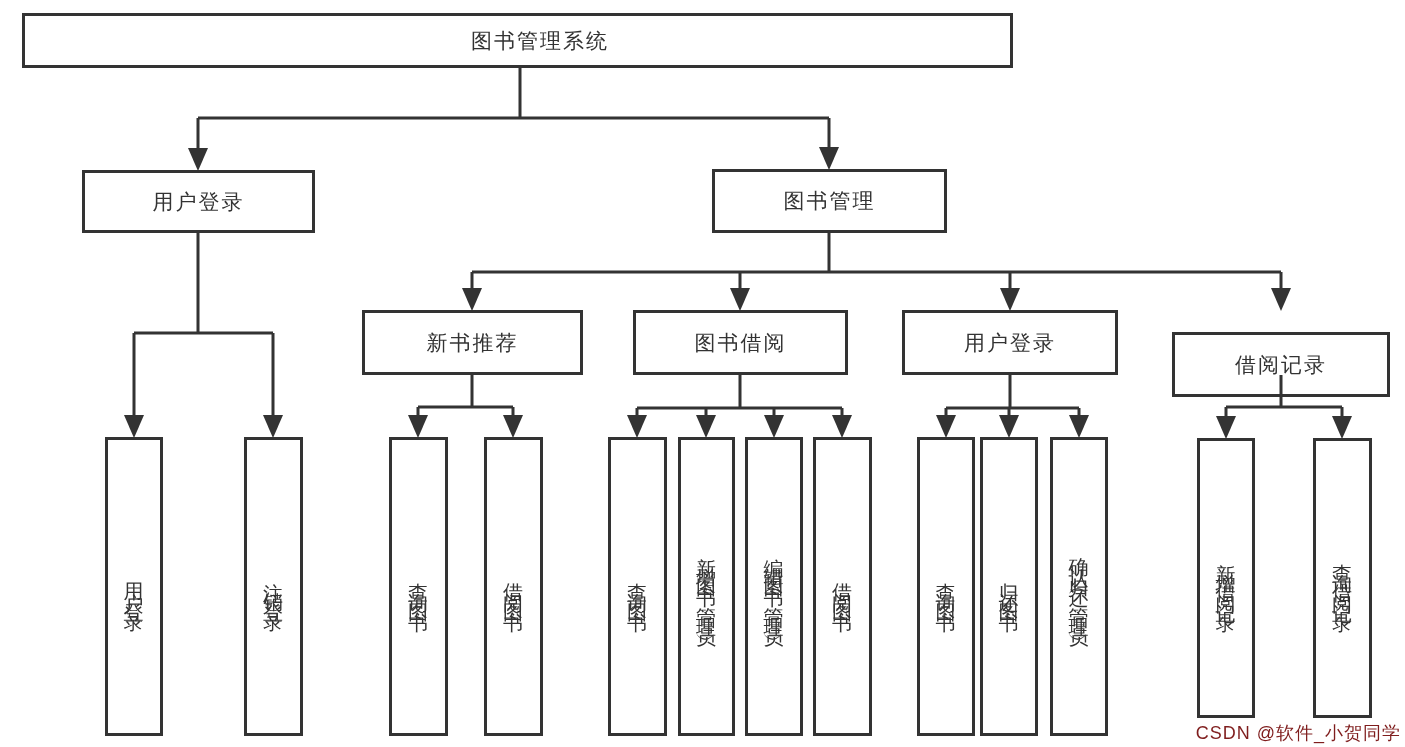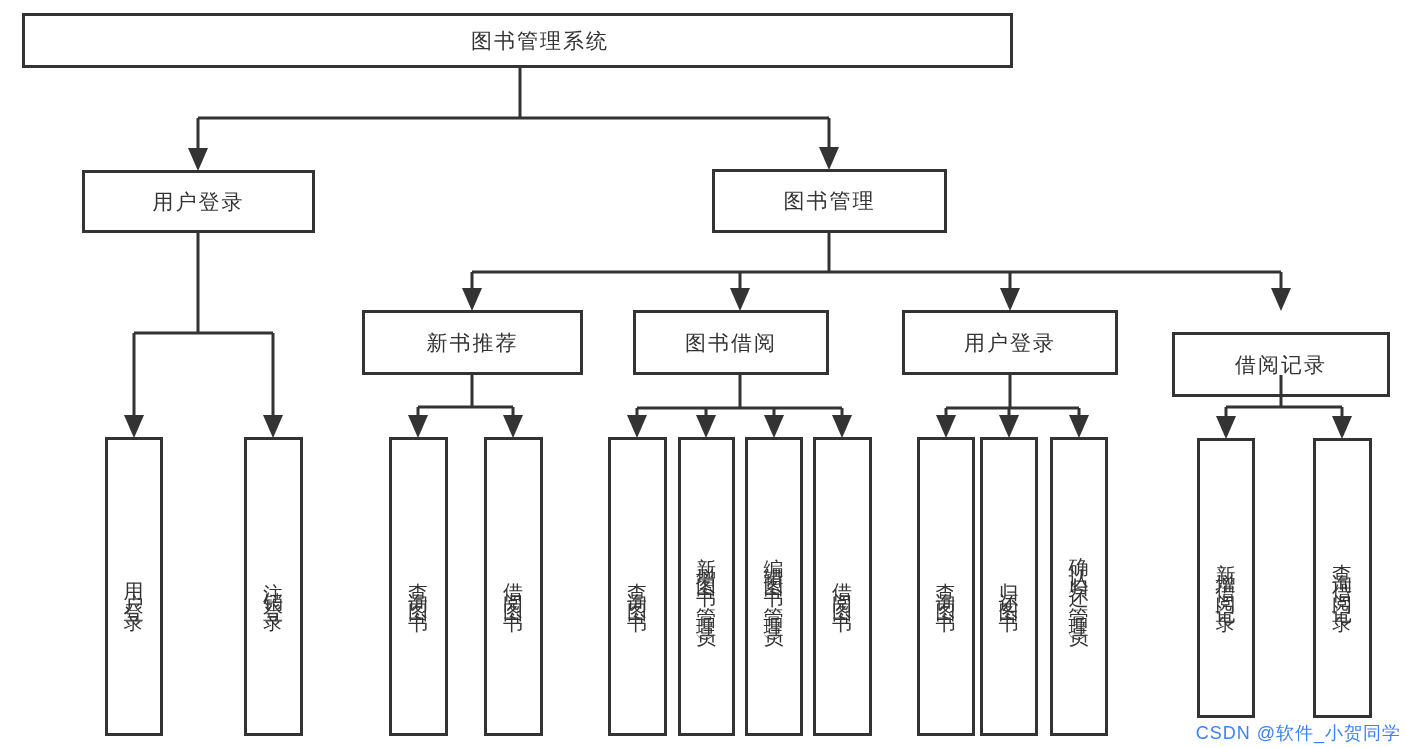--- a/index.html
+++ b/index.html
@@ -19,21 +19,21 @@
     border:3px solid #333333; display:flex; align-items:center; justify-content:center;
     z-index:1;
   }
   .vtext {
     writing-mode:vertical-rl; text-orientation:mixed;
     font-size:20px; letter-spacing:10px; color:#333333; line-height:1;
     white-space:nowrap;
   }
   #watermark {
     position:absolute; right:4px; top:721px; z-index:3;
-    font-size:18px; letter-spacing:1px; color:#3b82f6;
+    font-size:18px; letter-spacing:1px; color:#7f1d1d;
   }
 </style>
 </head>
 <body>
 
 <div id="stage">
 
   <svg id="wires" viewBox="0 0 1405 747" xmlns="http://www.w3.org/2000/svg">
     <g stroke="#333333" stroke-width="3" fill="none">
       <path d="
@@ -67,21 +67,21 @@
       <polygon points="1332,416 1352,416 1342,439"></polygon>
     </g>
   </svg>
 
   <div class="box" style="left:22px; top:13px; width:991px; height:55px;padding-left:45px;">图书管理系统</div>
 
   <div class="box" style="left:82px; top:170px; width:233px; height:63px;">用户登录</div>
   <div class="box" style="left:712px; top:169px; width:235px; height:64px;">图书管理</div>
 
   <div class="box" style="left:362px; top:310px; width:221px; height:65px;">新书推荐</div>
-  <div class="box" style="left:633px; top:310px; width:196px; height:65px;">图书借阅</div>
+  <div class="box" style="left:633px; top:310px; width:215px; height:65px;">图书借阅</div>
   <div class="box" style="left:902px; top:310px; width:216px; height:65px;">用户登录</div>
   <div class="box" style="left:1172px; top:310px; width:218px; height:65px;margin-top:22px;">借阅记录</div>
 
   <div class="vbox" style="left:105px; top:437px; width:58px; height:299px;">
     <span class="vtext">用户登录</span>
   </div>
   <div class="vbox" style="left:244px; top:437px; width:59px; height:299px;">
     <span class="vtext">注销登录</span>
   </div>
 

